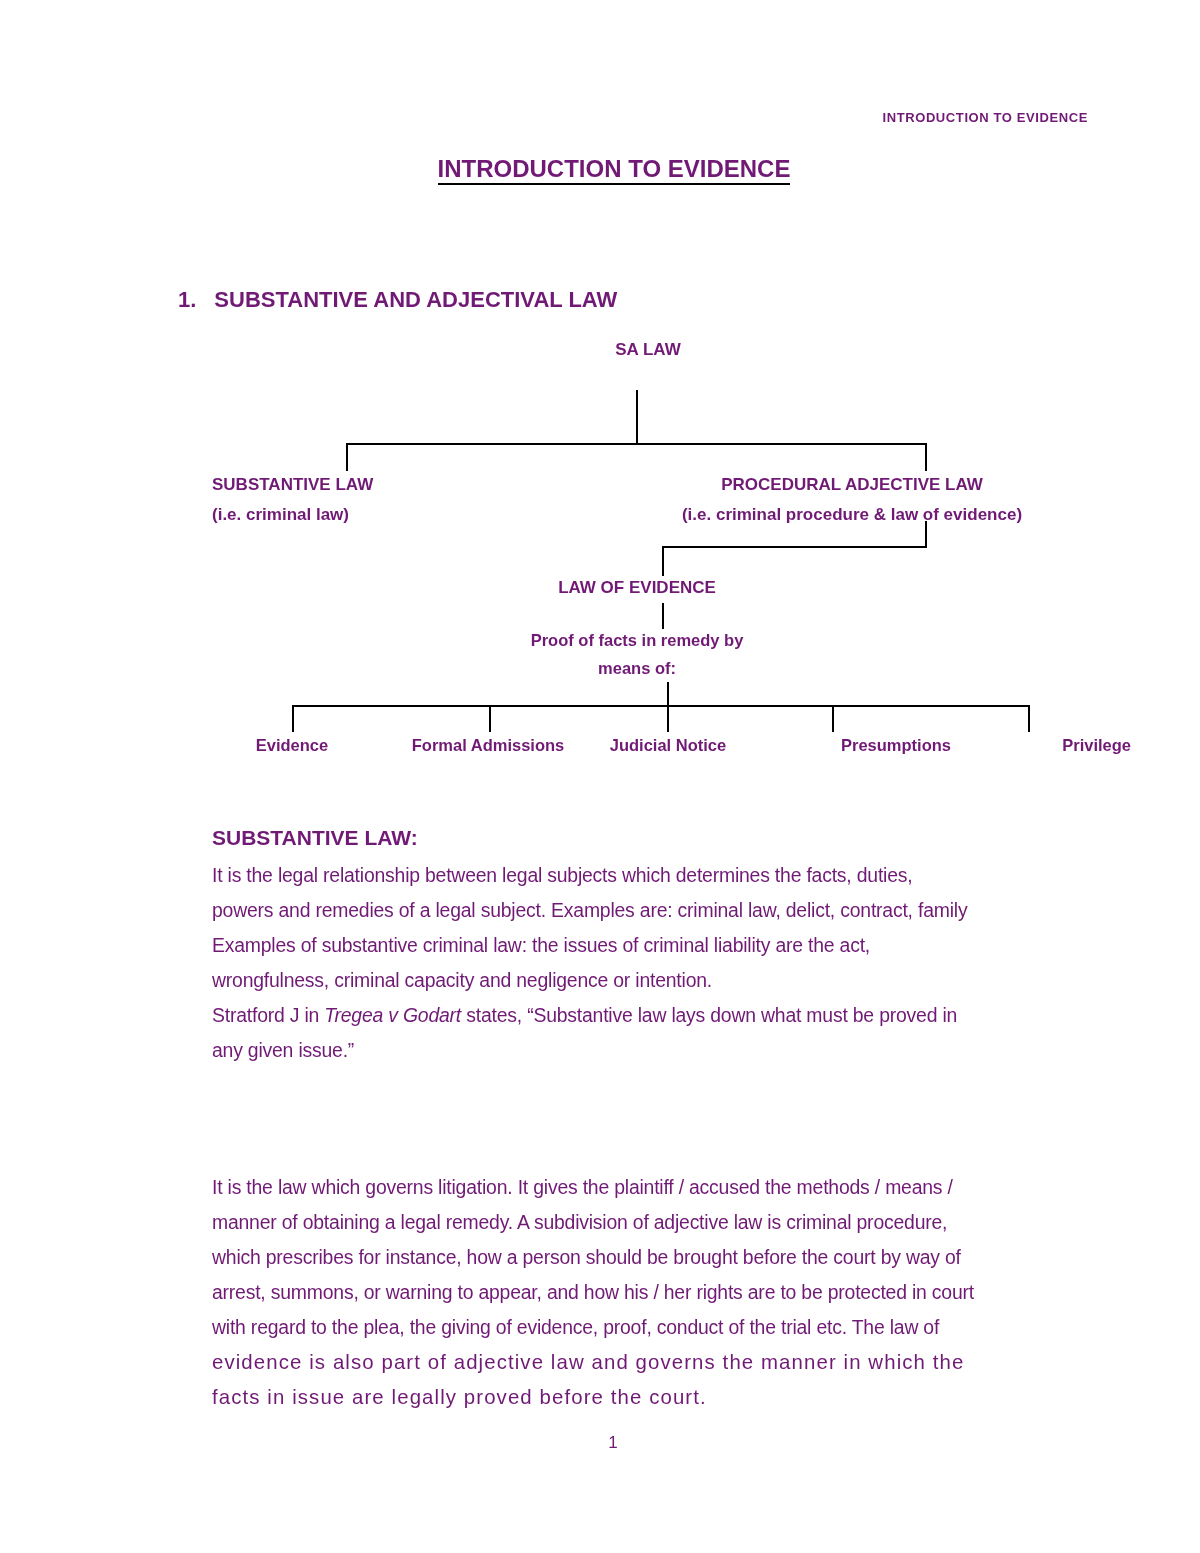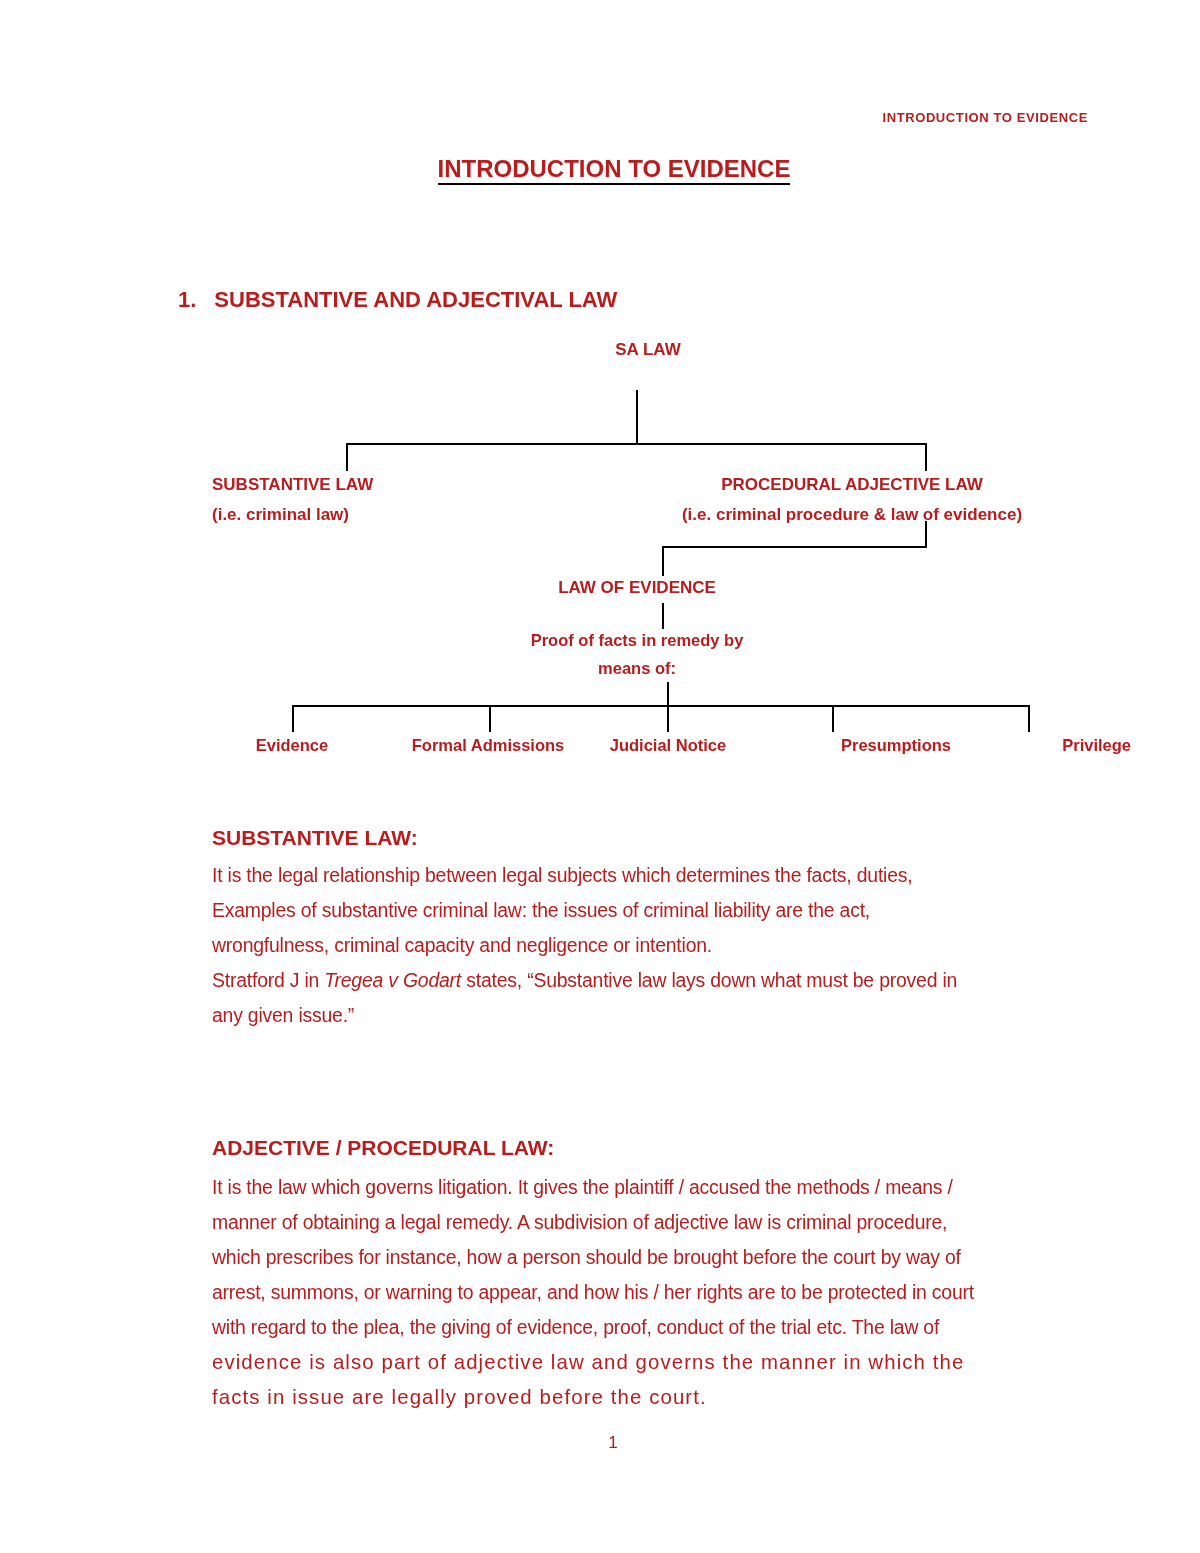--- a/index.html
+++ b/index.html
@@ -2,21 +2,21 @@
 <html><head>
 <meta charset="utf-8">
 <style>
   html,body{margin:0;padding:0;background:#e8e8e8;}
   .page{
     position:relative;
     width:1200px;height:1553px;
     margin:0 auto;
     background:#ffffff;
     font-family:"Liberation Sans", sans-serif;
-    color:#b91c1c;
+    color:#701a75;
     overflow:hidden;
   }
   
   .running-header{
     position:absolute;top:110px;right:112px;
     font-size:13px;font-weight:bold;letter-spacing:0.6px;
   }
   .doc-title{
     position:absolute;top:155px;left:0;width:1200px;
     text-align:center;transform:translateX(14px);
@@ -103,27 +103,27 @@
   <div class="leaf" style="left:192px;">Evidence</div>
   <div class="leaf" style="left:388px;">Formal Admissions</div>
   <div class="leaf" style="left:568px;">Judicial Notice</div>
   <div class="leaf" style="left:796px;">Presumptions</div>
   <div class="leaf" style="left:931px;text-align:right;">Privilege</div>
 
   <div class="b-heading" style="top:826px;">SUBSTANTIVE LAW:</div>
 
   <div class="body-block" style="top:858px;">
     <div class="bline">It is the legal relationship between legal subjects which determines the facts, duties,</div>
+    <div class="bline">powers and remedies of a legal subject. Examples are: criminal law, delict, contract, family</div>
     <div class="bline">Examples of substantive criminal law: the issues of criminal liability are the act,</div>
     <div class="bline">wrongfulness, criminal capacity and negligence or intention.</div>
     <div class="bline"><span>Stratford J in </span><span class="italic">Tregea v Godart</span><span> states, “Substantive law lays down what must be proved in</span></div>
     <div class="bline">any given issue.”</div>
   </div>
 
-  <div class="b-heading" style="top:1136px;">ADJECTIVE / PROCEDURAL LAW:</div>
 
   <div class="body-block" style="top:1170px;">
     <div class="bline">It is the law which governs litigation. It gives the plaintiff / accused the methods / means /</div>
     <div class="bline">manner of obtaining a legal remedy. A subdivision of adjective law is criminal procedure,</div>
     <div class="bline">which prescribes for instance, how a person should be brought before the court by way of</div>
     <div class="bline">arrest, summons, or warning to appear, and how his / her rights are to be protected in court</div>
     <div class="bline">with regard to the plea, the giving of evidence, proof, conduct of the trial etc. The law of</div>
     <div class="bline wide">evidence is also part of adjective law and governs the manner in which the</div>
     <div class="bline wide">facts in issue are legally proved before the court.</div>
   </div>

